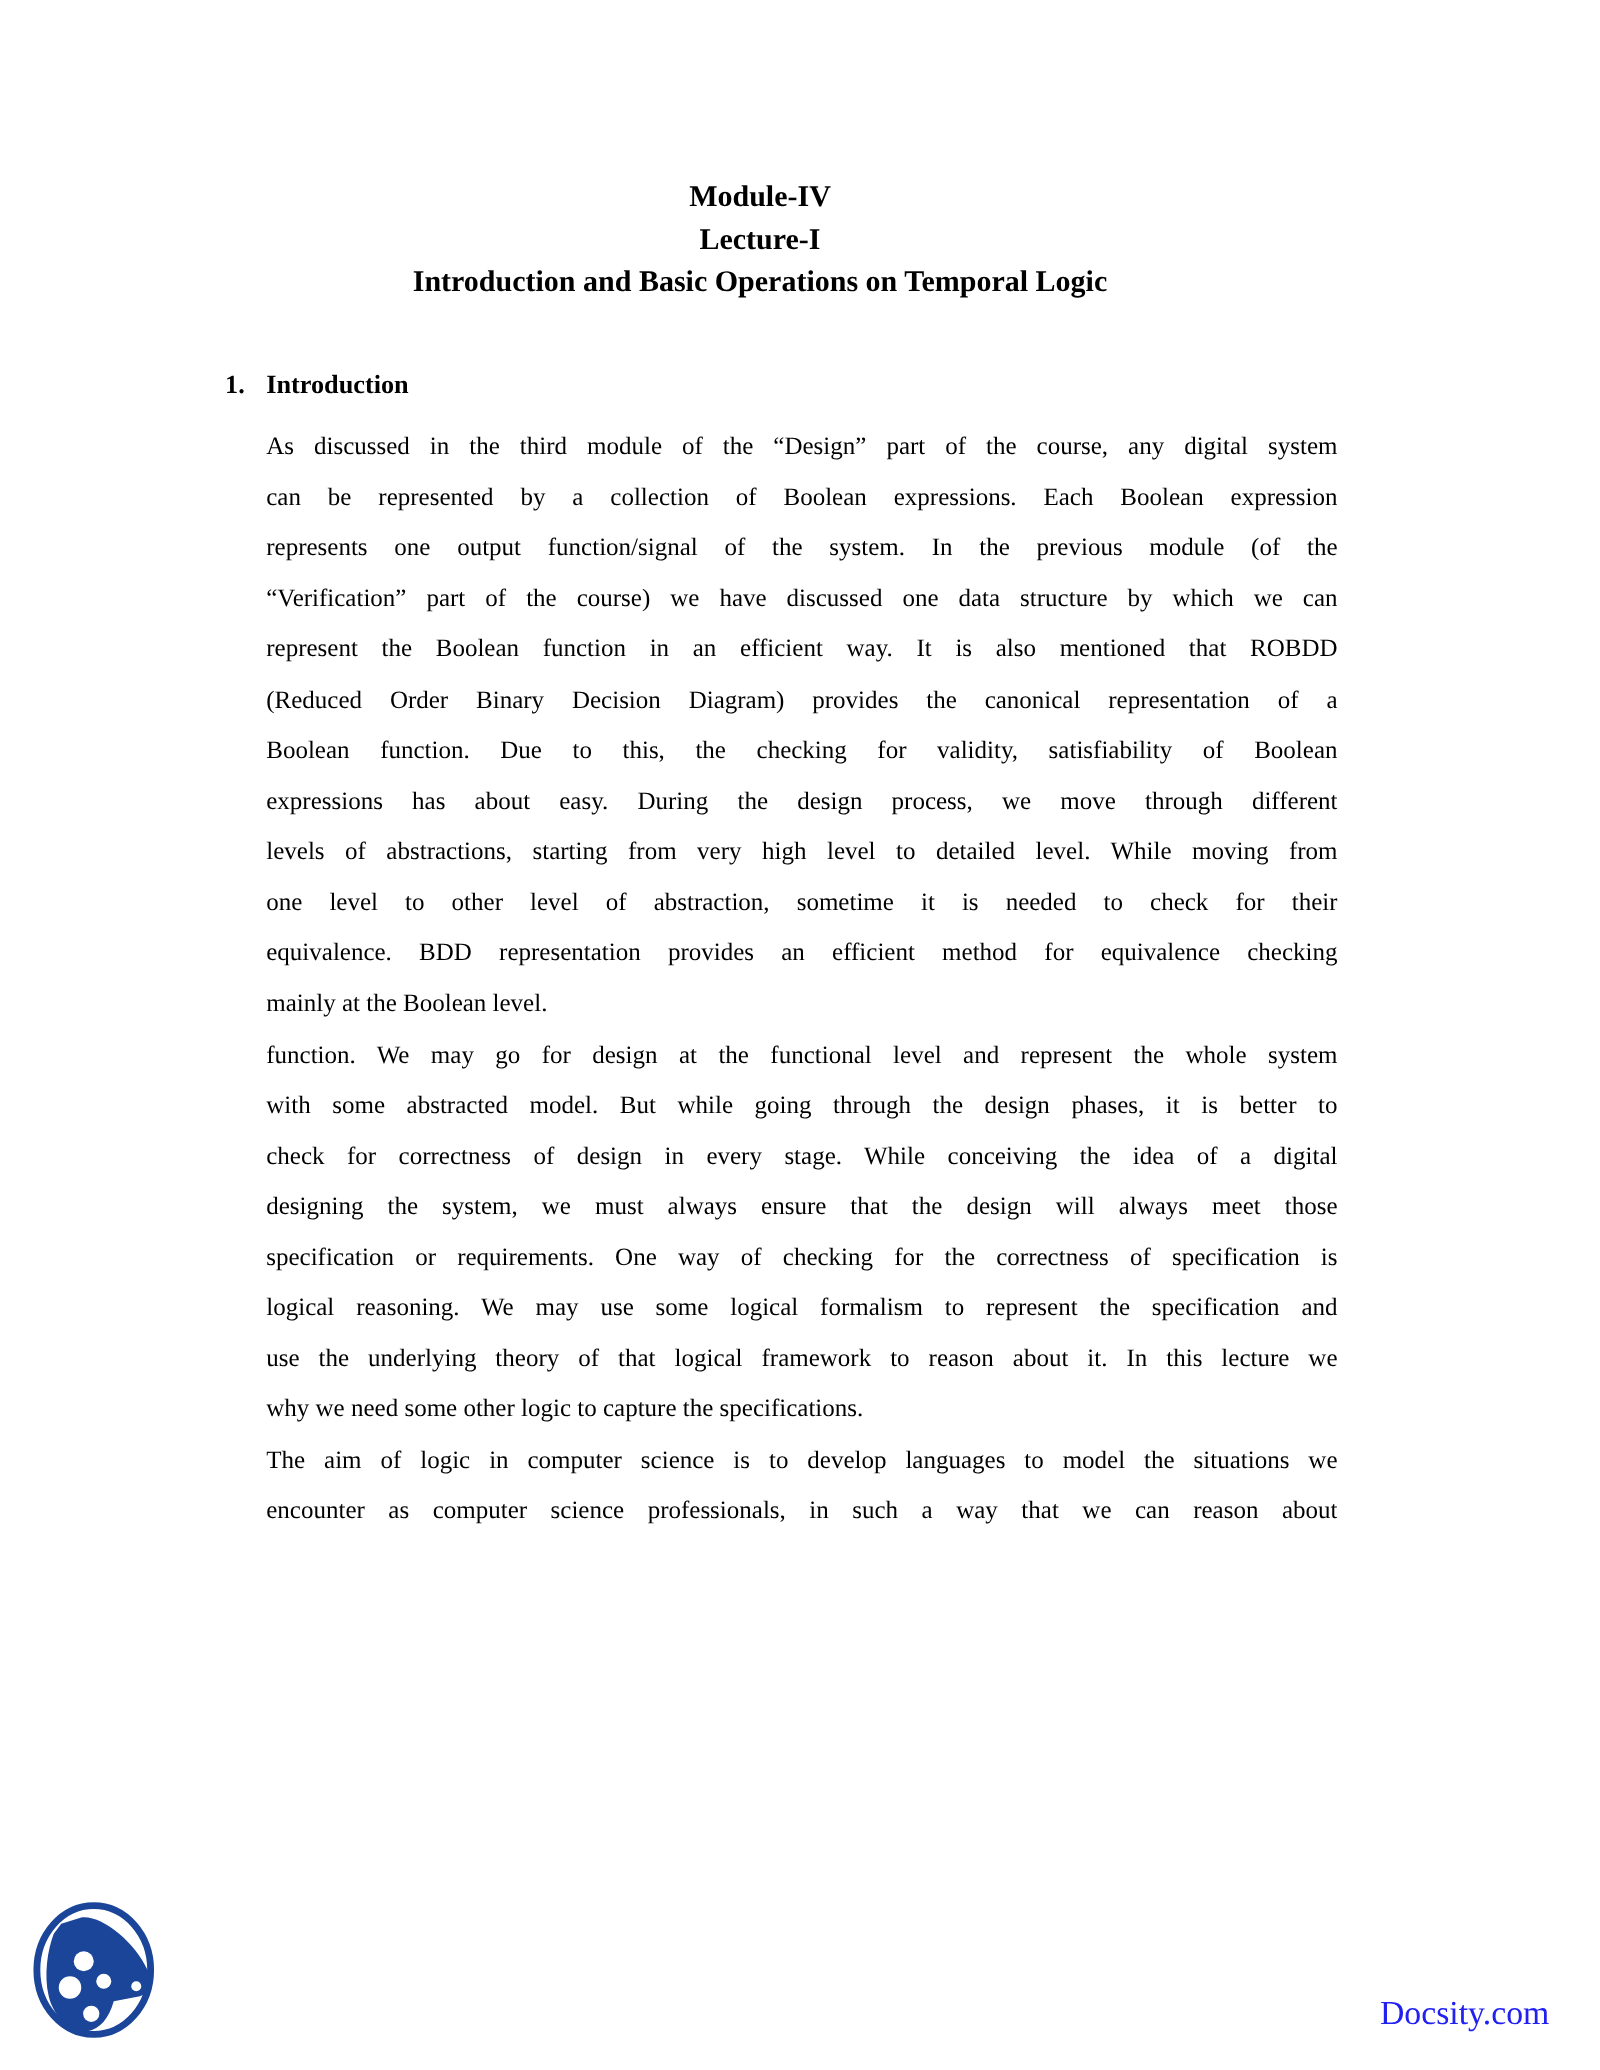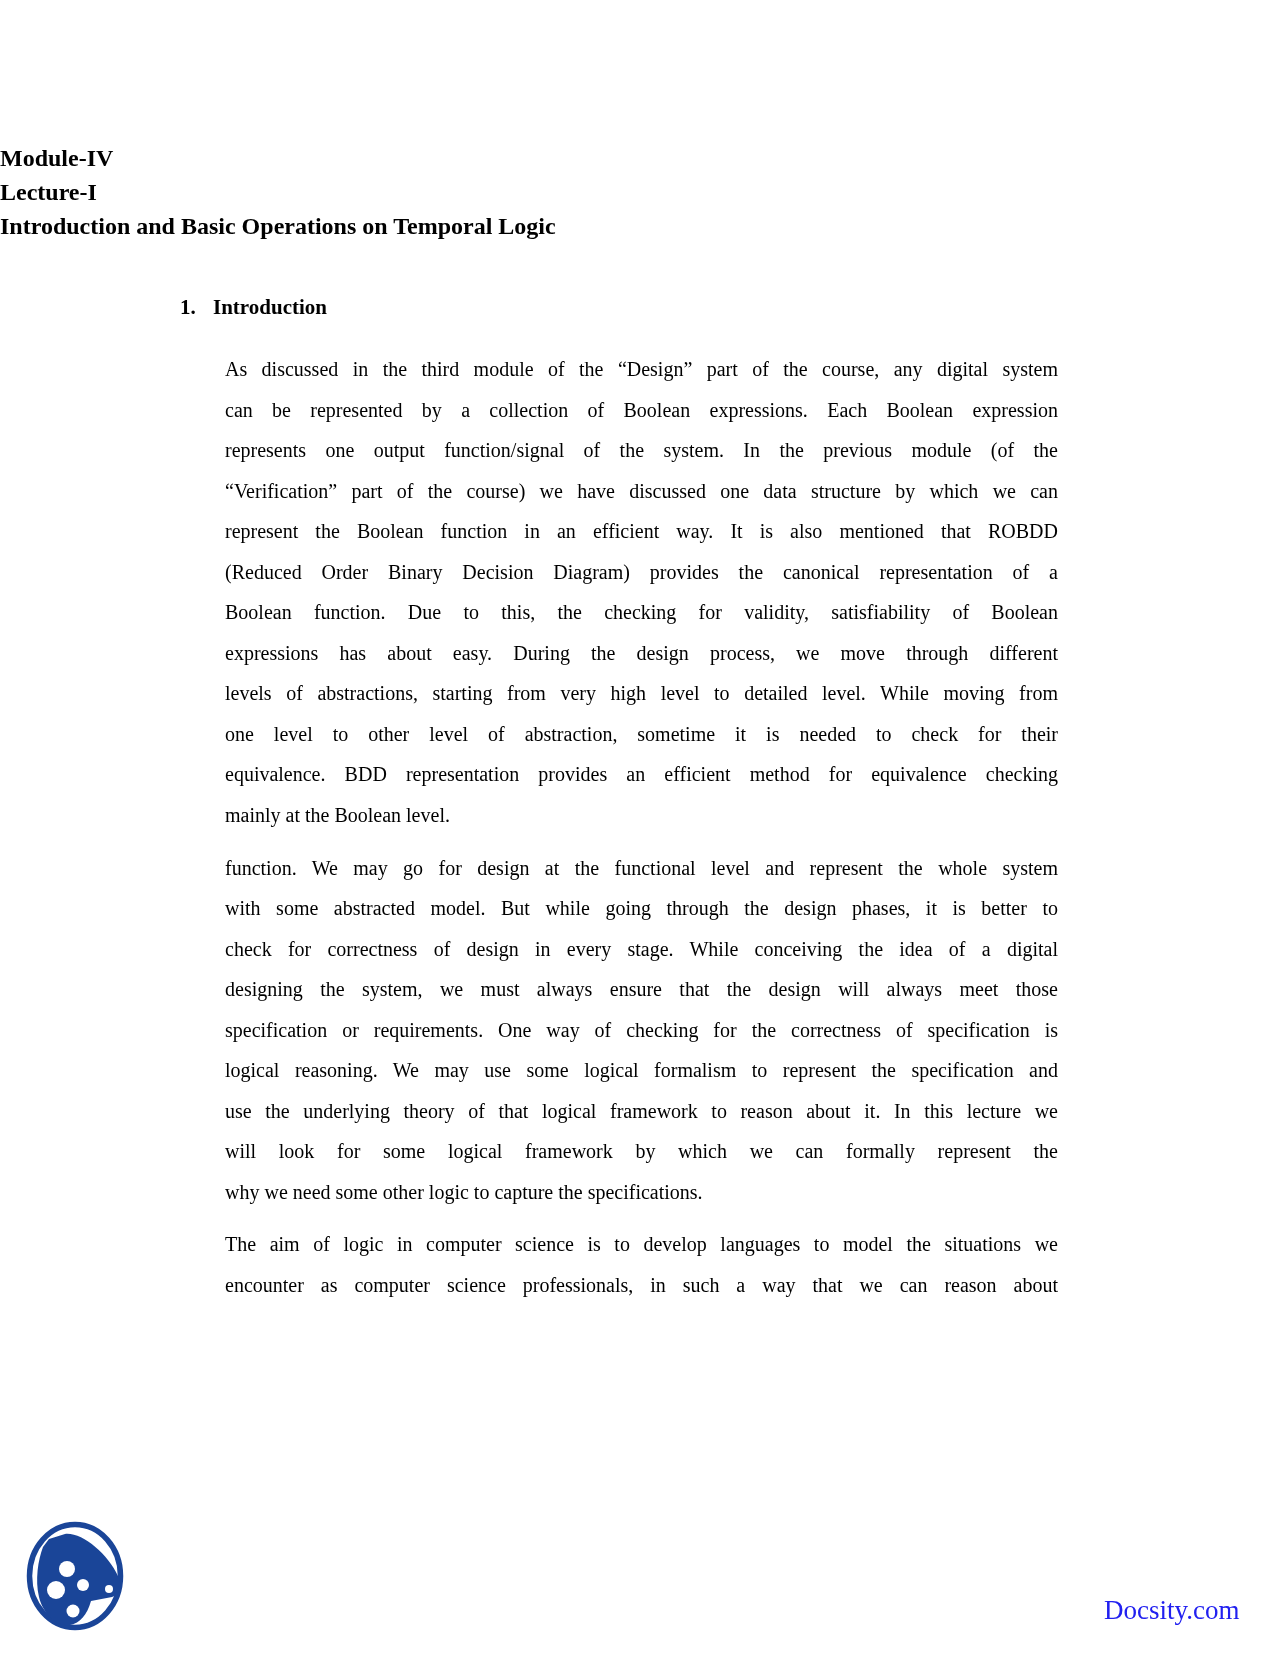--- a/index.html
+++ b/index.html
@@ -8,42 +8,42 @@
     background: #ffffff;
     position: relative;
     font-family: "Liberation Serif", serif;
     color: #000000;
     overflow: hidden;
   }
   .title-block {
     position: absolute;
     top: 141px; left: 0;
     width: 1216px;
-    text-align: left;
+    text-align: center;
     font-weight: bold;
     font-size: 24px;
     line-height: 34px;
     color: #000000;
   }
   .section-heading {
     position: absolute;
     top: 295px; left: 180px;
     width: 900px;
     font-weight: bold;
     font-size: 21px;
     display: flex;
   }
   .section-number { width: 33px; flex: 0 0 33px; }
   .content {
     position: absolute;
     top: 337px; left: 213px;
     width: 857px;
     font-size: 20px;
   }
-  .para { margin: 12px; }
+  .para { margin: 0; }
   .line {
     height: 40.55px;
     line-height: 40.55px;
     text-align: justify;
     text-align-last: justify;
     white-space: nowrap;
     overflow: hidden;
   }
   .line.lastline {
     text-align-last: left;
@@ -93,21 +93,20 @@
       <div class="line lastline">mainly at the Boolean level.</div>
     </div>
   <div class="para">
       <div class="line">function. We may go for design at the functional level and represent the whole system</div>
       <div class="line">with some abstracted model. But while going through the design phases, it is better to</div>
       <div class="line">check for correctness of design in every stage. While conceiving the idea of a digital</div>
       <div class="line">designing the system, we must always ensure that the design will always meet those</div>
       <div class="line">specification or requirements. One way of checking for the correctness of specification is</div>
       <div class="line">logical reasoning. We may use some logical formalism to represent the specification and</div>
       <div class="line">use the underlying theory of that logical framework to reason about it. In this lecture we</div>
-      <div class="line">will look for some logical framework by which we can formally represent the</div>
       <div class="line lastline">why we need some other logic to capture the specifications.</div>
     </div>
   <div class="para">
       <div class="line">The aim of logic in computer science is to develop languages to model the situations we</div>
       <div class="line">encounter as computer science professionals, in such a way that we can reason about</div>
     </div>
 </div>
 
 <div class="logo-wrap">
   <svg width="110" height="116" viewBox="0 0 110 116" xmlns="http://www.w3.org/2000/svg">

